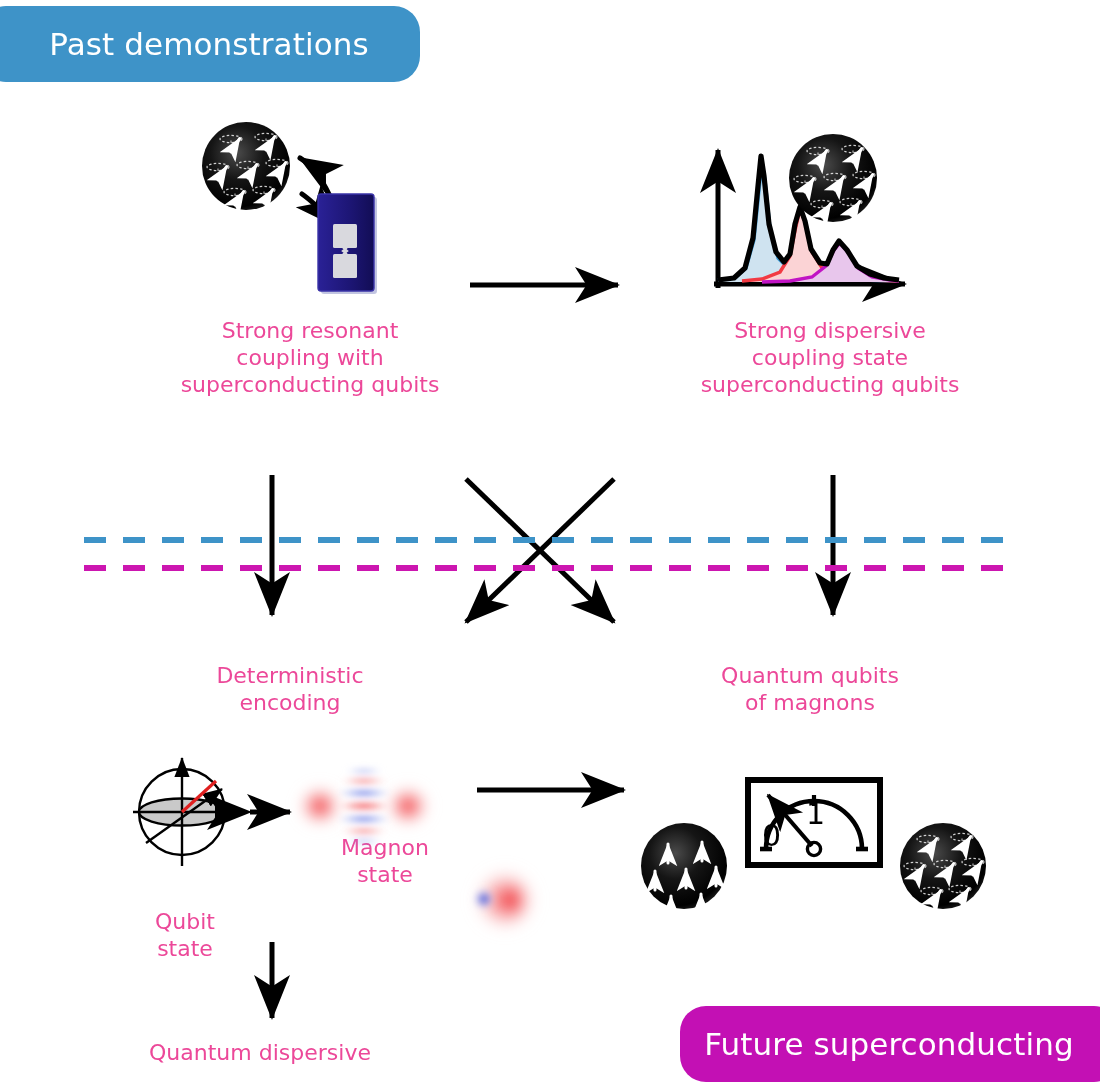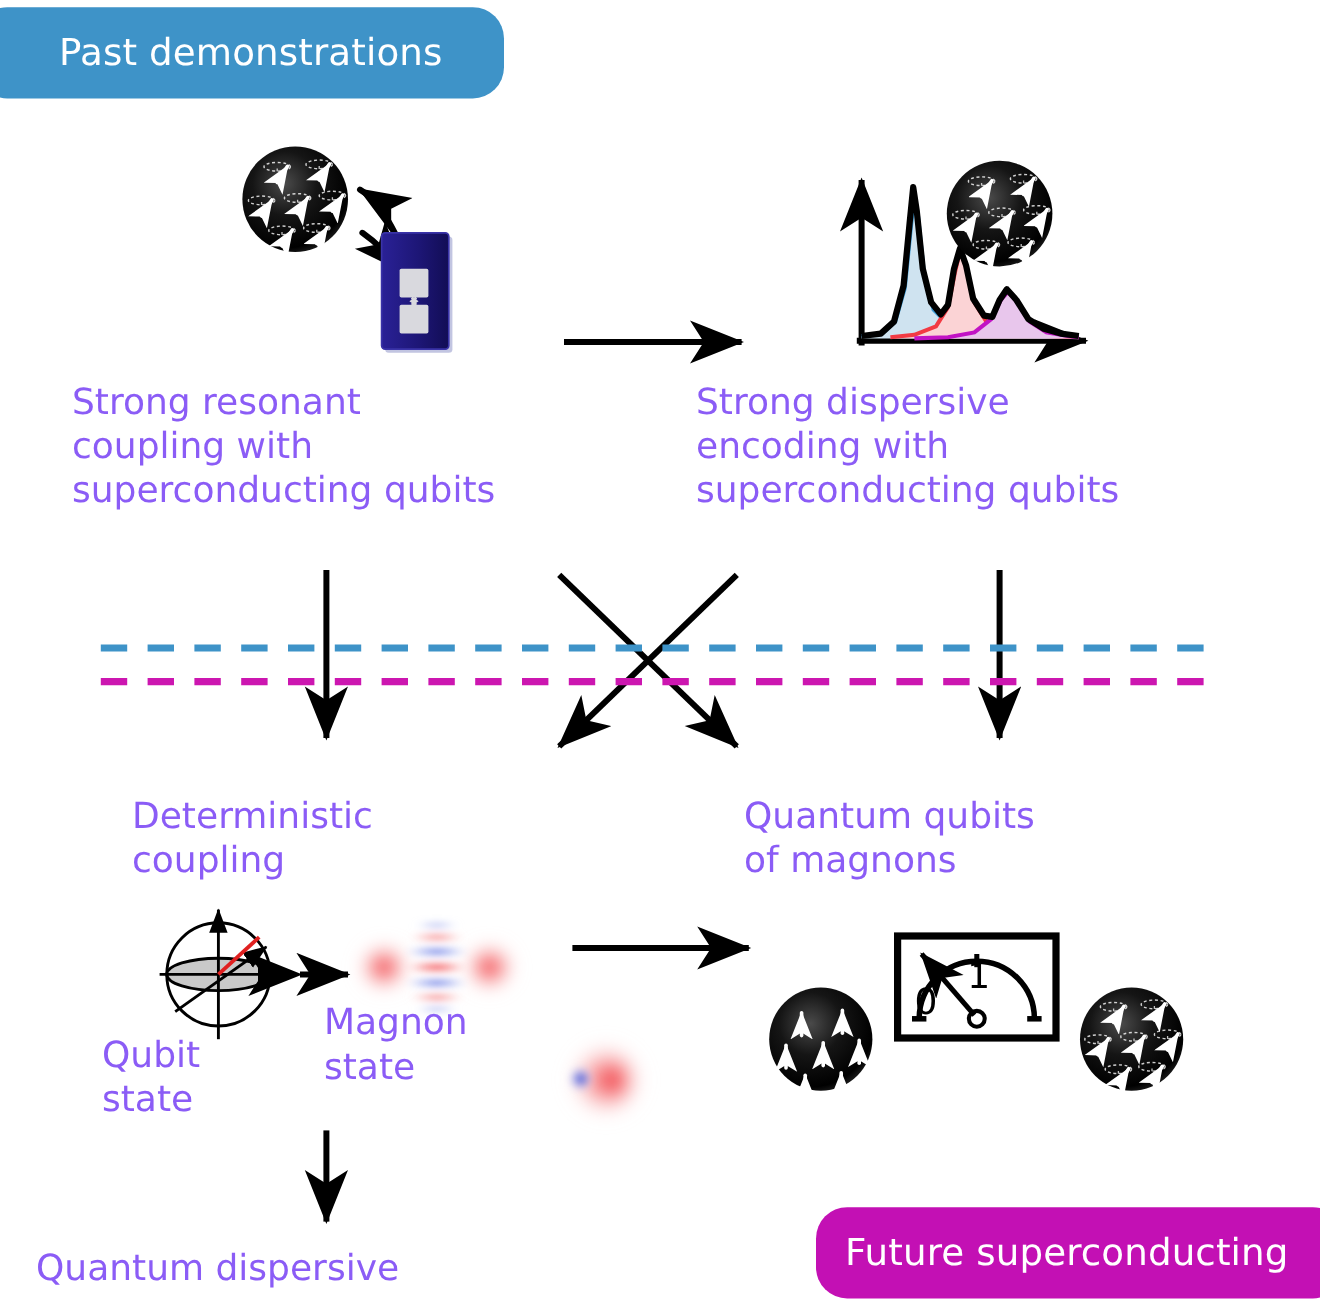--- a/index.html
+++ b/index.html
@@ -15,53 +15,53 @@
   }
   #past-badge{left:-20px;top:6px;width:440px;height:76px;
     background:var(--past);border-radius:26px;}
   #past-badge span{padding-left:18px;text-align:center;}
   #future-badge{left:680px;top:1006px;width:440px;height:76px;
     background:var(--future);border-radius:26px;}
   #future-badge span{padding-right:22px;}
 
   
   .label{
-    position:absolute;line-height:1.22;
-    font-size:30px;color:#8b5cf6;white-space:pre-line;
+    position:absolute;text-align:center;line-height:1.22;
+    font-size:22px;color:#ec4899;white-space:pre-line;
     font-family:"DejaVu Sans","Liberation Sans",sans-serif;
   }
   #lbl-resonant{left:60px;top:318px;width:500px;}
   #lbl-dispersive{left:580px;top:318px;width:500px;}
   #lbl-encoding{left:110px;top:663px;width:360px;}
   #lbl-sensing{left:620px;top:663px;width:380px;}
-  #lbl-qubit-state{left:85px;top:862px;width:200px;}
+  #lbl-qubit-state{left:85px;top:909px;width:200px;}
   #lbl-magnon-state{left:270px;top:835px;width:230px;}
   #lbl-transducing{left:30px;top:1040px;width:460px;}
 
   svg.layer{position:absolute;left:0;top:0;width:1100px;height:1084px;
             pointer-events:none;}
 </style>
 </head>
 <body>
 
 <div class="badge" id="past-badge">
   <span>Past demonstrations</span>
 </div>
 <div class="badge" id="future-badge">
   <span>Future superconducting</span>
 </div>
 
 <div class="label" id="lbl-resonant">Strong resonant
 coupling with
 superconducting qubits</div>
 <div class="label" id="lbl-dispersive">Strong dispersive
-encoding with
+coupling state
 superconducting qubits</div>
 <div class="label" id="lbl-encoding">Deterministic
-coupling</div>
+encoding</div>
 <div class="label" id="lbl-sensing">Quantum qubits
 of magnons</div>
 <div class="label" id="lbl-qubit-state">Qubit
 state</div>
 <div class="label" id="lbl-magnon-state">Magnon
 state</div>
 <div class="label" id="lbl-transducing">Quantum dispersive</div>
 
 <svg class="layer" id="graphics" viewBox="0 0 1100 1084" xmlns="http://www.w3.org/2000/svg">
   <defs>

